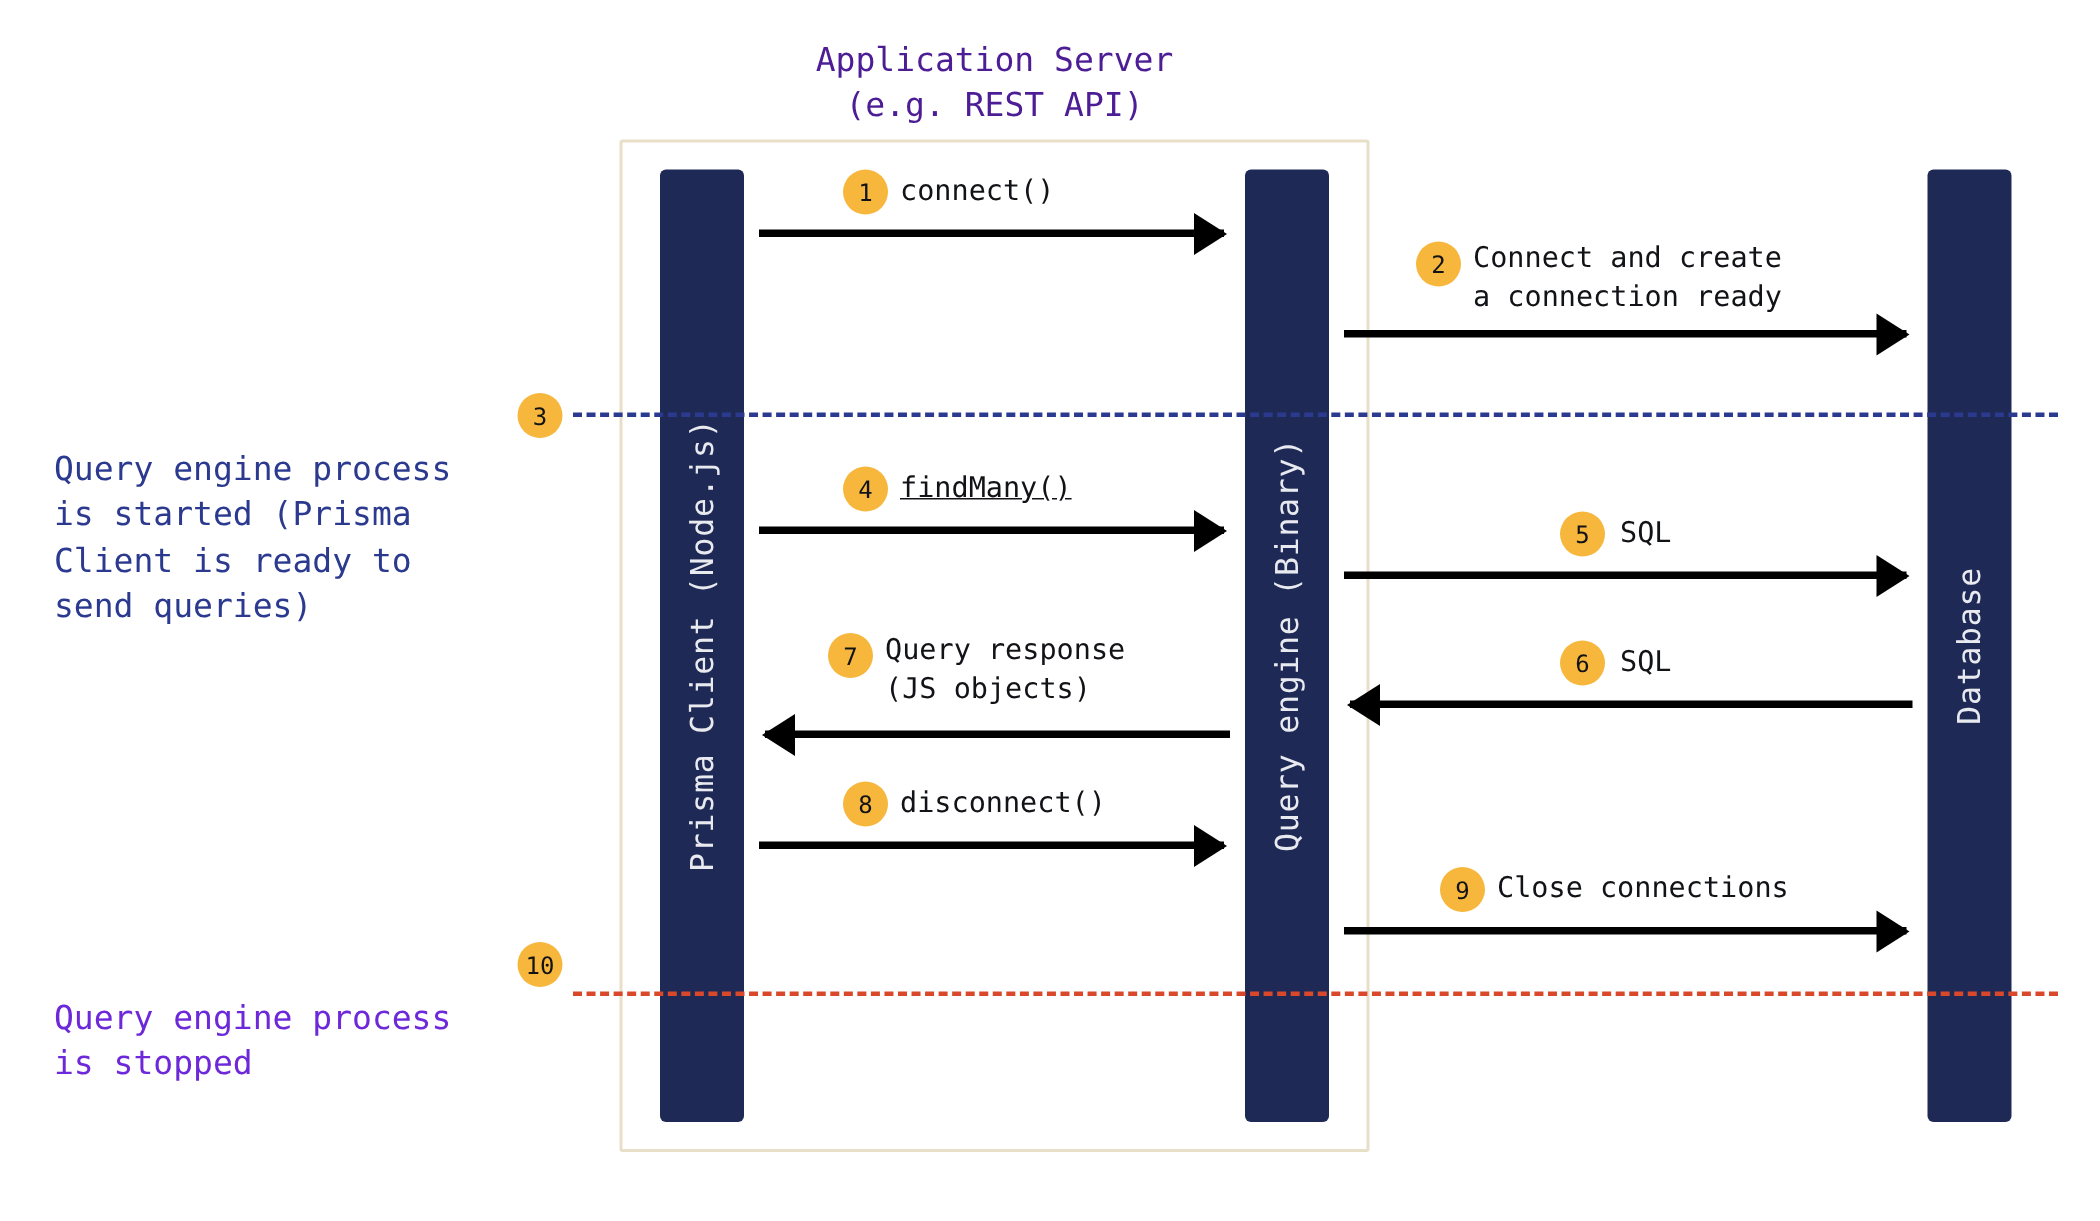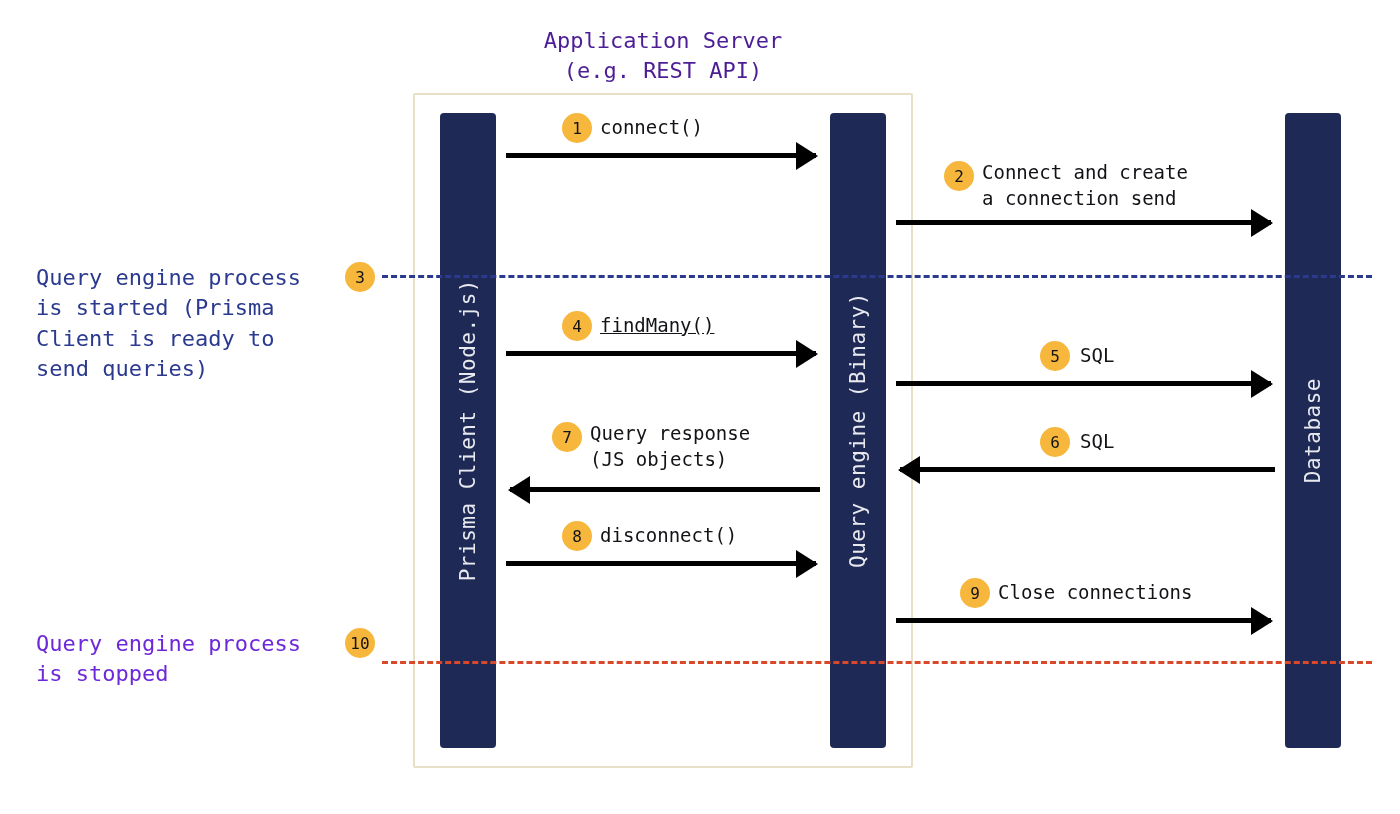--- a/index.html
+++ b/index.html
@@ -91,20 +91,21 @@
       line-height: 1.35;
       white-space: nowrap;
       text-align: left;
       font-family: 'Menlo', 'Monaco', 'Consolas', monospace;
     }
     .side-note {
       position: absolute;
       font-size: 22px;
       line-height: 1.38;
       font-weight: 400;
+      margin-top: 36px;
     }
     .side-note.blue { color: #2b3a8f; }
     .side-note.red  { color: #6d28d9; }
     .hline {
       position: absolute;
       height: 0;
       border-top-width: 3px;
       border-top-style: dashed;
     }
     .hline.blue { border-color: #2b3a8f; }
@@ -137,21 +138,21 @@
       <span>1</span>
     </div>
   <div class="arrow-label" style="left:600px; top:115px;">connect()</div>
 
   <div class="arrow right" style="left:896px; top:220px; width:375px;"></div>
   <div class="badge" style="left:944px; top:161px;">
       <span>2</span>
     </div>
   <div class="arrow-label" style="left:982px; top:160px; white-space:normal;">
     <span>Connect and create</span><br>
-    <span>a connection send</span>
+    <span>a connection ready</span>
   </div>
 
   <div class="hline blue" style="left:382px; top:275px; width:990px;"></div>
   <div class="badge" style="left:345px; top:262px;">
       <span>3</span>
     </div>
   <div class="side-note blue" style="left:36px; top:263px; width:300px;">Query engine process is started (Prisma Client is ready to send queries)</div>
 
   <div class="arrow right" style="left:506px; top:351px; width:310px;"></div>
   <div class="badge" style="left:562px; top:311px;">

